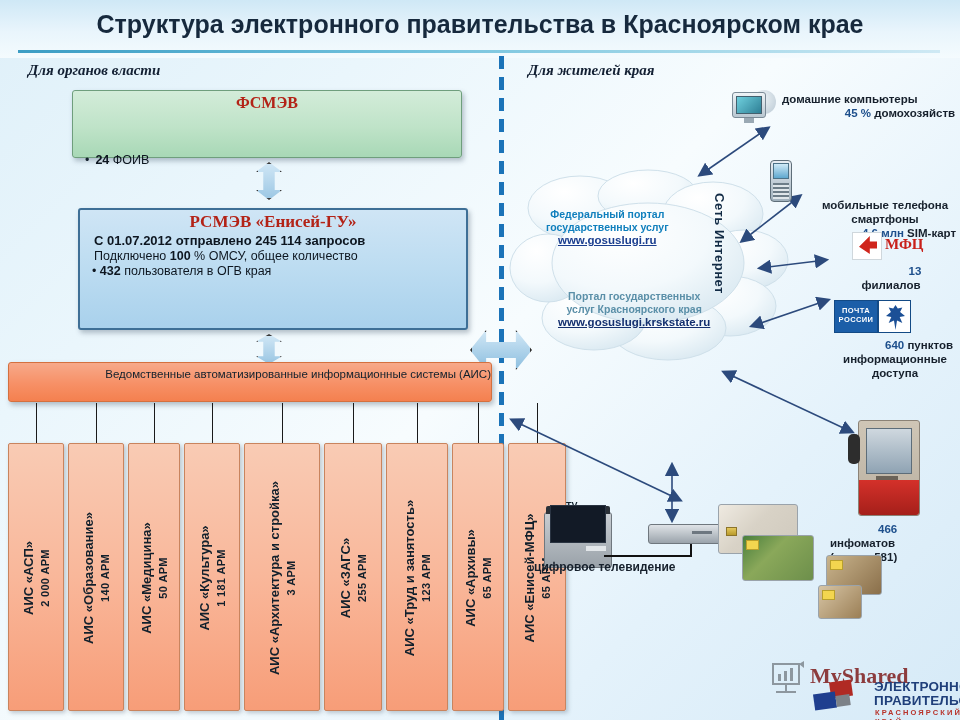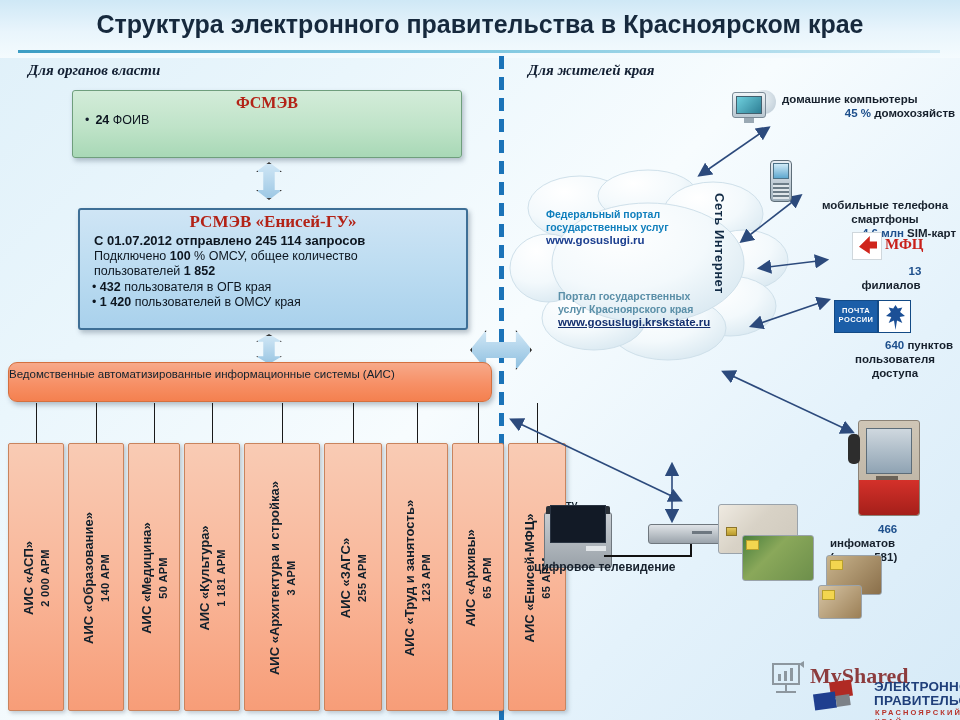--- a/index.html
+++ b/index.html
@@ -53,21 +53,21 @@
     left:78px; top:208px; width:390px; height:122px;
     background:linear-gradient(180deg,#cfe5f5 0%,#bcdcf1 50%,#a9d1ec 100%);
     border-color:#3e6f96; border-width:2px;
   }
   .box-title {
     text-align:center; color:#b32317; font-weight:bold;
     font-size:16px; font-family:"Liberation Serif", serif; padding-top:3px;
   }
   #box-rsmev .box-title { font-size:17px; padding-top:2px; }
   .box-body { font-size:12.5px; color:#0d1620; padding:1px 10px 0 12px; line-height:15.5px; }
-  .bul { display:block; }
+  .bul { display:block;margin-top:40px; }
   .bul:before { content:"\2022"; margin-right:6px; color:#15212e; }
   .b { font-weight:bold; }
   #rsmev-l1 { font-weight:bold; font-size:13px; padding-left:2px; }
   #rsmev-l2, #rsmev-l3 { font-size:12.5px; padding-left:2px; }
 
   
   .arrow-vert {
     position:absolute; width:26px; height:38px;
     background:linear-gradient(180deg,#cfe6f5,#9dc8e4);
     border:2px solid #3a3a3a;
@@ -82,47 +82,47 @@
     background:linear-gradient(180deg,#cfe6f5,#8fc0e0);
     border:2px solid #2e2e2e;
     clip-path:polygon(0% 50%,26% 0%,26% 30%,74% 30%,74% 0%,100% 50%,74% 100%,74% 70%,26% 70%,26% 100%);
     filter:drop-shadow(2px 2px 2px rgba(0,0,0,.3));
   }
 
   
   #ais-bar {
     position:absolute; left:8px; top:362px; width:484px; height:40px;
     background:linear-gradient(180deg,#f7a98a 0%,#f79066 55%,#f4804f 100%);
-    border:1px solid #d4703f; border-radius:9px;
+    border:1px solid #d4703f; border-radius:3px;
     box-shadow:2px 3px 5px rgba(60,80,100,.35);
-    color:#11202c; font-size:11.5px; text-align:left; padding-top:4px; line-height:15px;
+    color:#11202c; font-size:11.5px; text-align:right; padding-top:4px; line-height:15px;
   }
   .connector { position:absolute; width:1px; background:#1a1a1a; top:403px; height:40px; }
 
   .ais-col {
     position:absolute; top:443px; height:268px;
     background:linear-gradient(180deg,#f9cbb4 0%,#f9b79a 50%,#f79d78 100%);
     border:1px solid #c9845e; border-radius:2px;
     box-shadow:2px 2px 4px rgba(60,80,100,.3);
   }
   .ais-txt {
     position:absolute; left:0; top:0; width:268px; height:100%;
     transform-origin:0 0; transform:rotate(-90deg) translate(-268px,0);
     display:flex; align-items:center; justify-content:center;
     font-size:13px; font-weight:bold; color:#12202c; text-align:center;
     line-height:16px; padding:0 4px;
   }
   .ais-arm { display:block; font-size:11px; font-weight:bold; letter-spacing:.3px; }
 
   
-  #cloud { position:absolute; left:508px; top:168px; width:290px; height:195px; }
+  #cloud { position:absolute; left:508px; top:168px; width:290px; height:195px;text-align:center; }
   #cloud svg { position:absolute; left:0; top:0; }
   .cloud-txt { position:absolute; font-size:10.5px; font-weight:bold; line-height:13px; }
   #cl-t1 { left:38px; top:40px; color:#0f7fbd; }
-  #cl-t1 .url { color:#1b3e8f; font-size:11.5px; }
+  #cl-t1 .url { color:#1b3e8f; text-decoration:underline; font-size:11.5px; }
   #cl-t2 { left:50px; top:122px; color:#5a8fa8; }
   #cl-t2 .url { color:#14306f; text-decoration:underline; font-size:11.5px; }
   #net-label {
     position:absolute; left:707px; top:193px; width:20px; height:120px;
     writing-mode:vertical-rl; font-size:13px; font-weight:bold; color:#122b45;
     letter-spacing:.5px;
   }
 
   
   .ritem { position:absolute; }
@@ -218,25 +218,21 @@
 
 <div class="arrow-vert" id="arr-v1"></div>
 
 <div class="box" id="box-rsmev">
   <div class="box-title">РСМЭВ «Енисей-ГУ»</div>
   <div class="box-body">
     <div id="rsmev-l1">С 01.07.2012  отправлено  245 114 запросов</div>
     <div id="rsmev-l2">
       <span>Подключено</span> <span class="b">100</span> <span>% ОМСУ, общее количество</span>
     </div>
-    <div id="rsmev-l3">
-      <span>пользователей</span> <span class="b">1 852</span>
-    </div>
     <div>• <span class="b">432</span> <span>пользователя  в ОГВ края</span></div>
-    <div>• <span class="b">1 420</span> <span>пользователей  в ОМСУ края</span></div>
   </div>
 </div>
 
 <div class="arrow-vert" id="arr-v2"></div>
 <div class="arrow-horiz"></div>
 
 <div id="ais-bar">Ведомственные  автоматизированные  информационные  системы (АИС)</div>
 <div id="connectors">
     <div class="connector" style="left: 36px;"></div>
     <div class="connector" style="left: 96px;"></div>
@@ -392,21 +388,21 @@
     <div class="post-l">
       <span style="margin-top:5px;">ПОЧТА</span>
       <span>РОССИИ</span>
     </div>
     <div class="post-r">
         <div class="eagle"></div>
       </div>
   </div>
   <div class="cap" style="position:absolute;left:-4px;top:38px;width:130px;text-align:center;">
     <div><span class="num">640</span> <span>пунктов</span></div>
-    <div>пользователя</div>
+    <div>информационные</div>
     <div>доступа</div>
   </div>
 </div>
 
 <div class="ritem" style="left:848px;top:420px;">
   <div class="ico" style="left:0;top:0;width:82px;height:98px;">
     <div class="ki-frame"></div>
       <div class="ki-scr"></div>
       <div class="ki-slot"></div>
       <div class="ki-red"></div>

